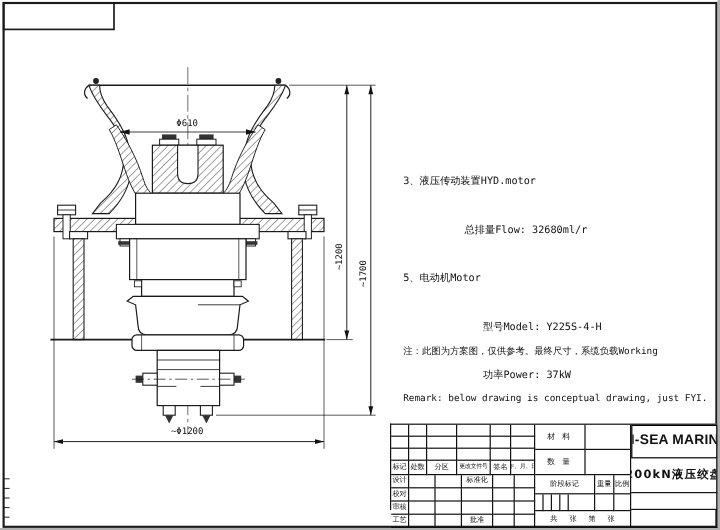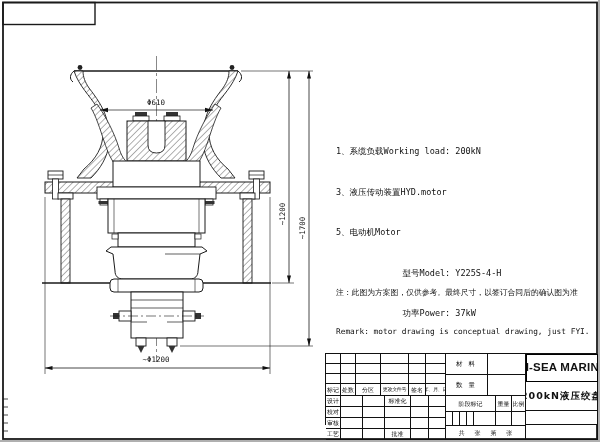--- a/index.html
+++ b/index.html
@@ -153,31 +153,31 @@
       <line x1="270" y1="197" x2="270" y2="374" stroke-width="0.6"></line>
       <line x1="45" y1="368" x2="270" y2="368"></line>
       <path d="M45,368 l7.5,-2 0,4 z" fill="#111" stroke="none"></path>
       <path d="M270,368 l-7.5,-2 0,4 z" fill="#111" stroke="none"></path>
       <text x="156" y="362" text-anchor="middle" fill="#111" stroke="none">~Φ1200</text>
     </g>
   </svg>
   </div>
 
   <div class="specs">
-    <div>1、系缆负载Working load: 200kN</div>
     <div>3、液压传动装置HYD.motor</div>
+    <div>          总排量Flow: 32680ml/r</div>
     <div>5、电动机Motor</div>
     <div>             型号Model: Y225S-4-H</div>
     <div>             功率Power: 37kW</div>
     
   </div>
 
   <div class="notes">
-    <div>注：此图为方案图，仅供参考。最终尺寸，以签订合同后的确认图为准</div>
-    <div>Remark: motor drawing is conceptual drawing, just FYI.</div>
+    <div>注：此图为方案图，仅供参考。最终尺寸，系缆负载Working</div>
+    <div>Remark: below drawing is conceptual drawing, just FYI.</div>
     <div>      The final size is subject to the verified drawings</div>
     <div>          once we sign contract</div>
   </div>
 
   <div class="tb">
 
     <div class="c" style="left:0;top:0;width:15px;height:10px"></div>
     <div class="c" style="left:15px;top:0;width:15px;height:10px"></div>
     <div class="c" style="left:30px;top:0;width:25px;height:10px"></div>
     <div class="c" style="left:55px;top:0;width:28px;height:10px"></div>

